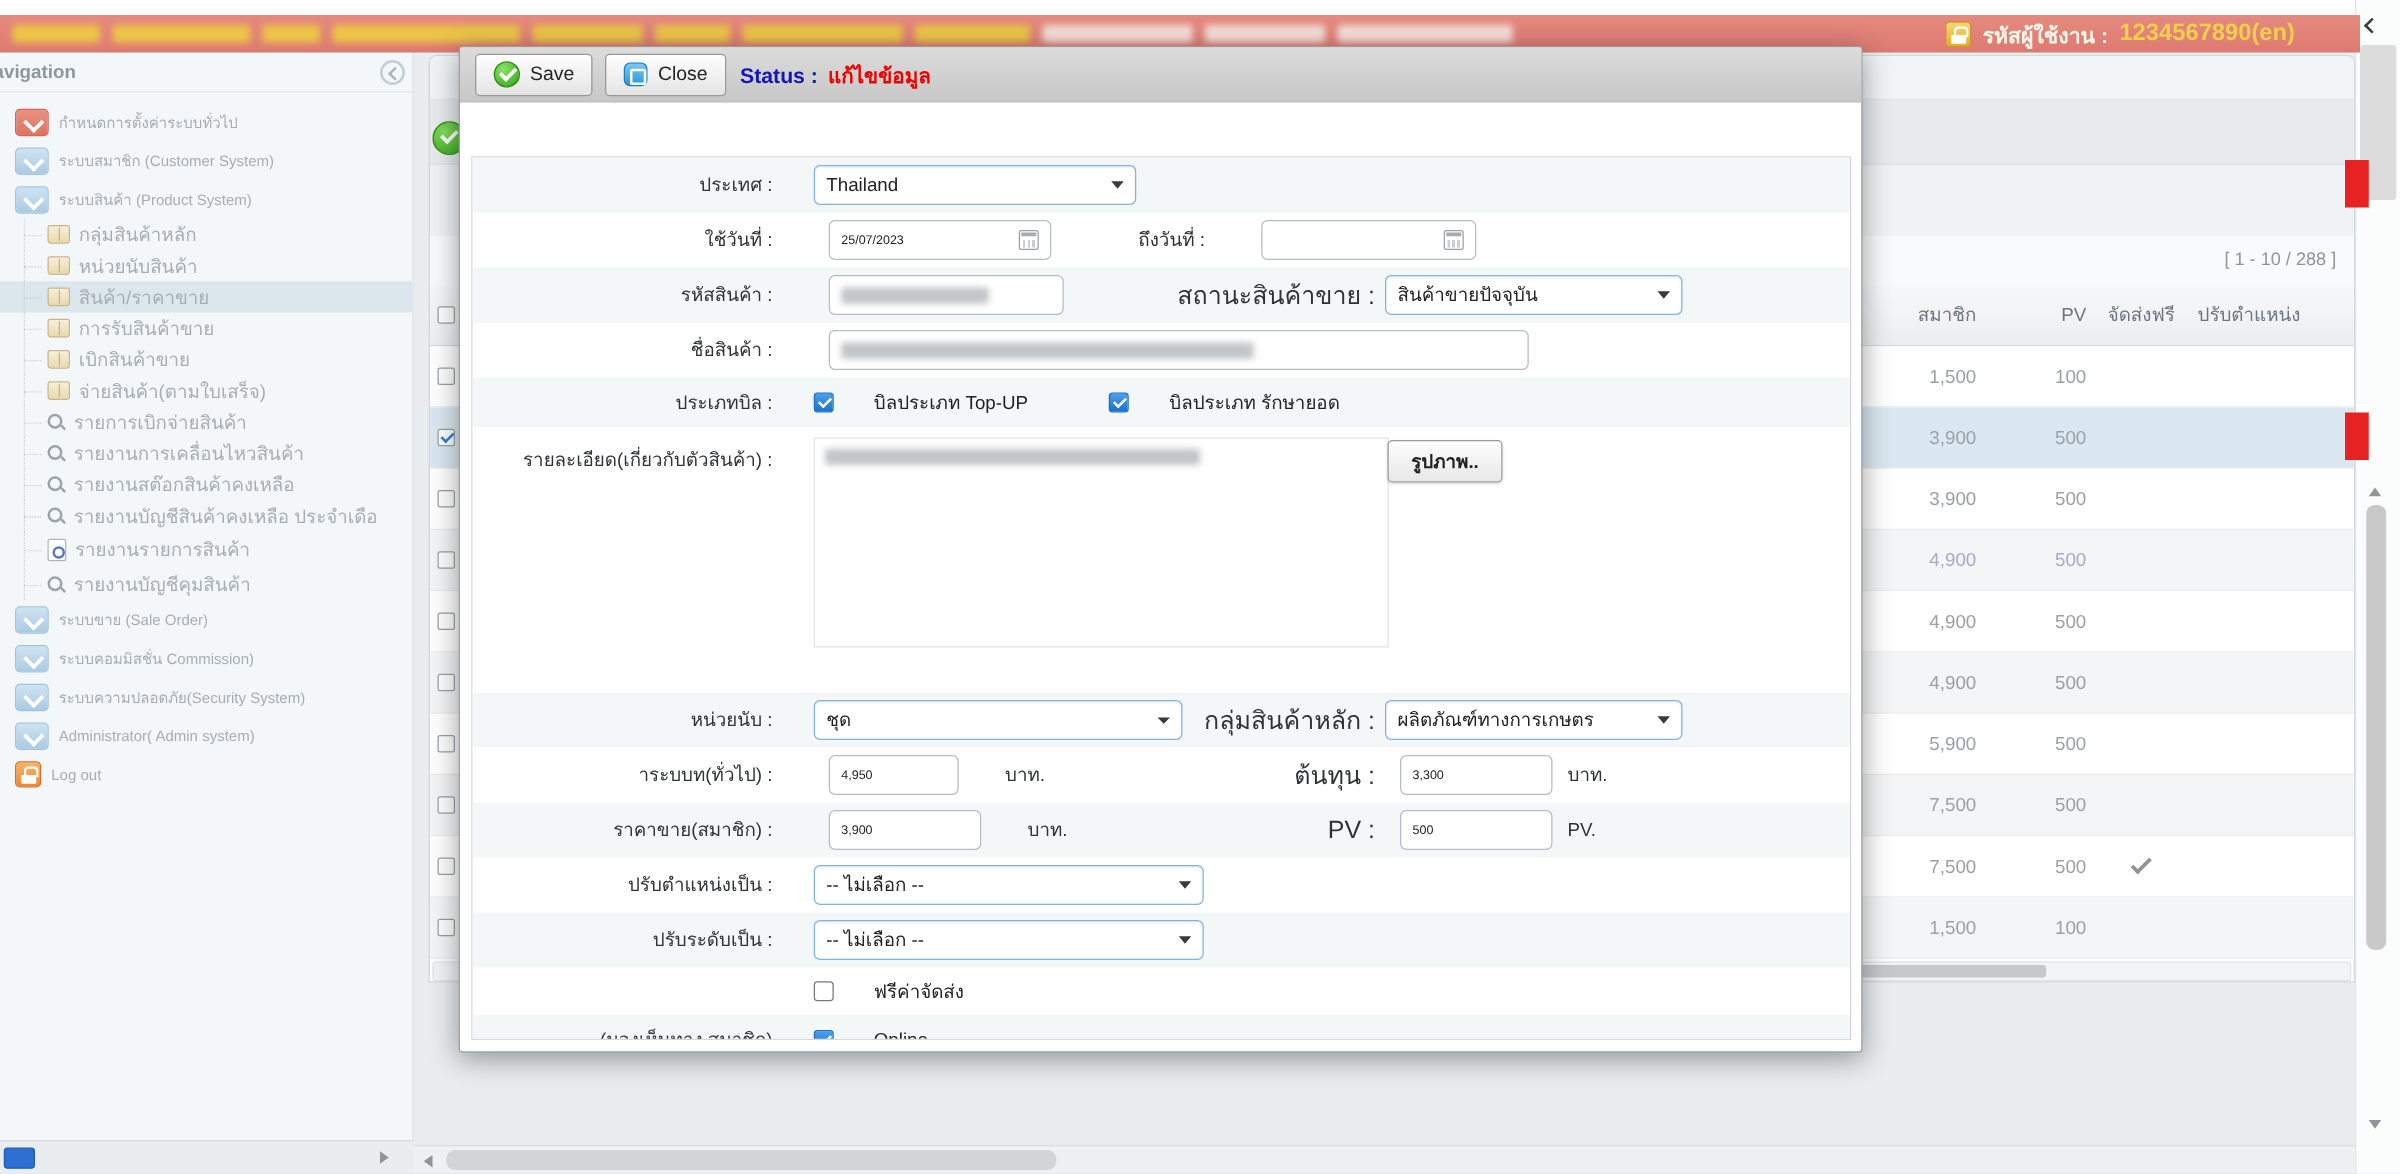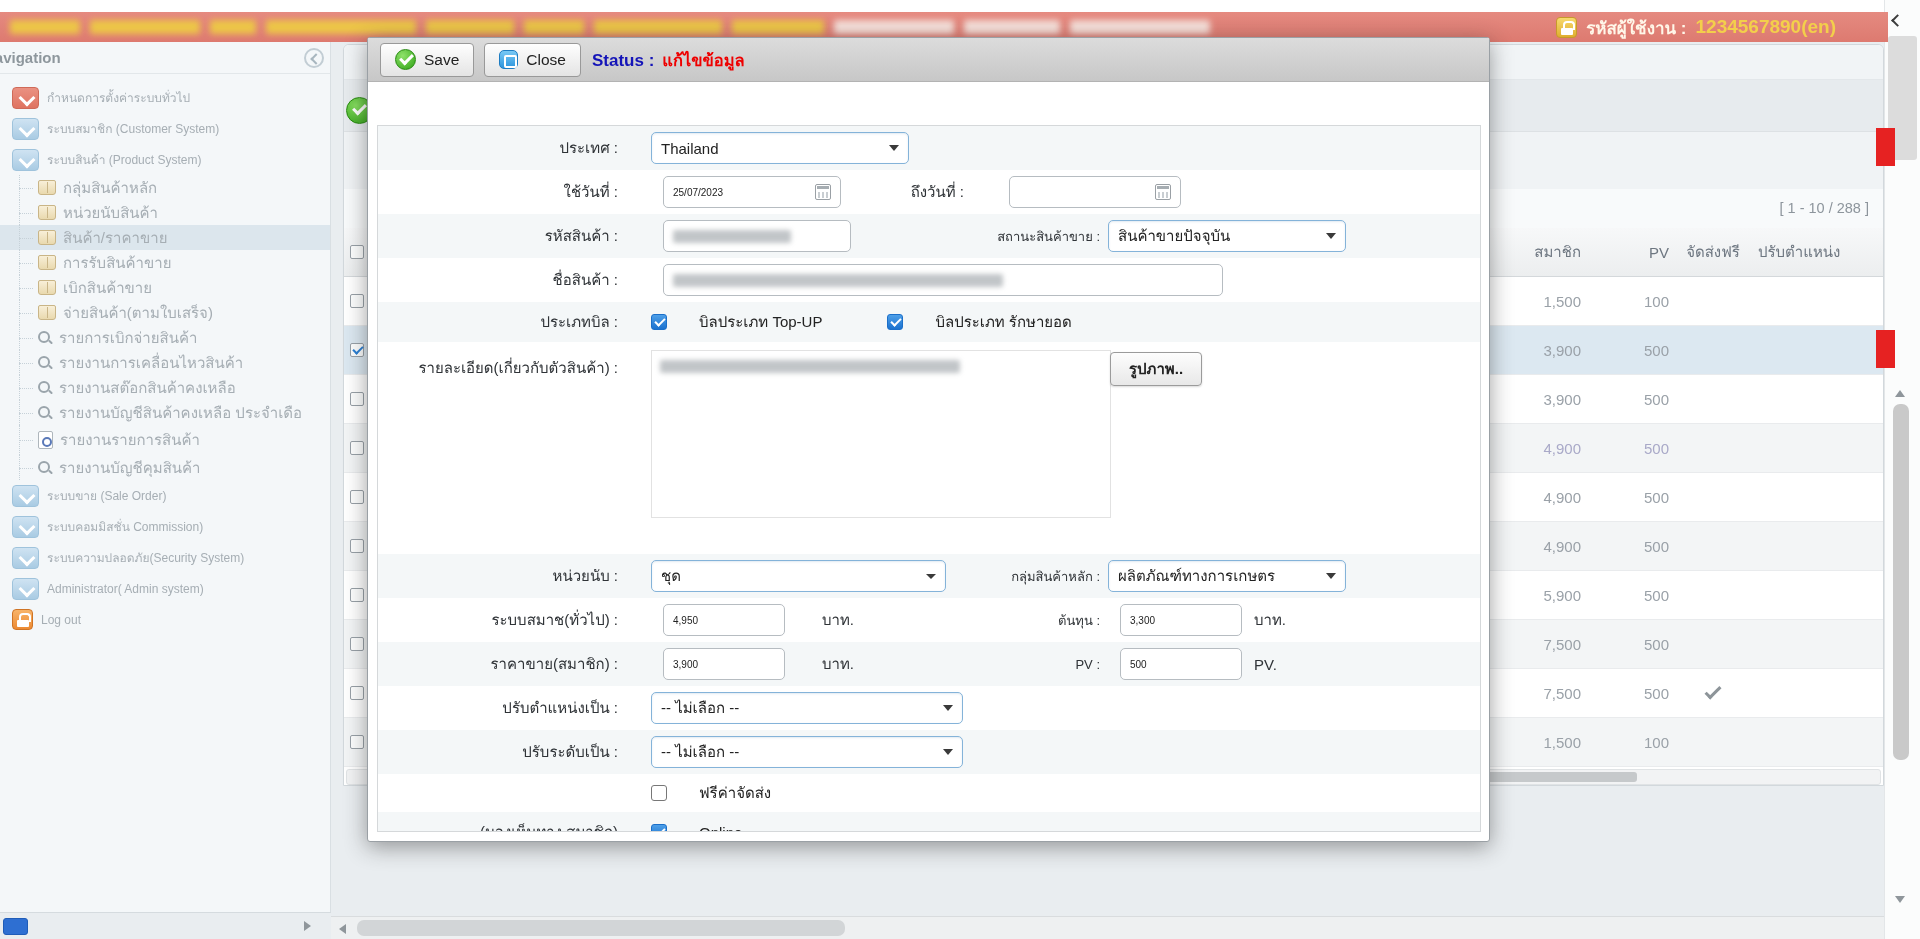--- a/index.html
+++ b/index.html
@@ -115,21 +115,21 @@
   .tab{border:1px solid #c6cacc;border-bottom:none;border-radius:4px 4px 0 0;padding:8px 18px;font-size:15px;}
   .tab.active{background:#fff;color:#222;font-weight:bold;height:36px;}
   .tab.inactive{background:#f5f6f6;color:#555;height:32px;}
   .m-body{position:absolute;left:9px;top:87px;width:1104px;height:707px;border:1px solid #d5d8da;background:#fff;overflow:hidden;}
   .frow{position:relative;display:flex;align-items:center;height:44px;gap:25px;}
   .frow.stripe{background:#f4f7f8;}
   .frow.tall{height:212px;align-items:flex-start;}
   .lbl{width:248px;text-align:right;padding-right:8px;font-size:15px;color:#2f3337;flex:none;white-space:nowrap;}
   .frow.tall .lbl{margin-top:14px;}
   .col2{position:absolute;left:480px;top:0;height:100%;display:flex;align-items:center;}
-  .lbl2{width:250px;text-align:right;padding-right:8px;font-size:13px;color:#2f3337;flex:none;white-space:nowrap;}
+  .lbl2{width:250px;text-align:right;padding-right:8px;font-size:20px;color:#2f3337;flex:none;white-space:nowrap;}
   .combo{display:flex;align-items:center;height:32px;background:#fff;border:1px solid #84b3d9;border-radius:5px;
     padding:0 9px;font-size:15px;color:#222;box-shadow:inset 0 1px 2px rgba(120,160,190,.22);}
   .sel-arrow{width:0;height:0;border-left:5px solid transparent;border-right:5px solid transparent;border-top:6px solid #3a3a3a;margin-left:auto;flex:none;}
   .input{height:32px;background:#fff;border:1px solid #b6bcc1;border-radius:5px;padding:0 9px;font-size:10px;color:#222;display:flex;align-items:center;margin-left:12px;}
   .ic-cal{width:16px;height:16px;border:1px solid #9aa0a5;border-radius:2px;background:#fff;position:relative;flex:none;margin-left:auto;}
   .ic-cal::before{content:"";position:absolute;top:1px;left:1px;right:1px;height:3px;background:#a6adb2;}
   .ic-cal::after{content:"";position:absolute;left:2px;right:2px;top:7px;height:6px;background:repeating-linear-gradient(90deg,#c9ced2 0 2px,transparent 2px 4px);}
   .cb{width:16px;height:16px;border:1px solid #777;border-radius:3px;background:#fff;position:relative;flex:none;}
   .cb.checked{background:linear-gradient(#4d9fe8,#1b72cf);border-color:#1b6fc9;}
   .cb.checked::after{content:"";position:absolute;left:3px;top:3px;width:8px;height:4px;border-left:2px solid #fff;border-bottom:2px solid #fff;transform:rotate(-45deg);}
@@ -459,22 +459,22 @@
         <div class="col2">
           <span class="lbl2">กลุ่มสินค้าหลัก :</span>
           <div class="combo" style="width:238px">
             <span>ผลิตภัณฑ์ทางการเกษตร</span>
             <span class="sel-arrow"></span>
           </div>
         </div>
       </div>
 
       <div class="frow">
-        <span class="lbl">ระบบสมาช(ทั่วไป) :</span>
-        <div class="input" style="width:122px">
+        <span class="lbl">าระบบท(ทั่วไป) :</span>
+        <div class="input" style="width:104px">
           <span>4,950</span>
         </div>
         <span class="suffix">บาท.</span>
         <div class="col2">
           <span class="lbl2">ต้นทุน :</span>
           <div class="input" style="width:122px">
             <span>3,300</span>
           </div>
           <span class="suffix">บาท.</span>
         </div>

